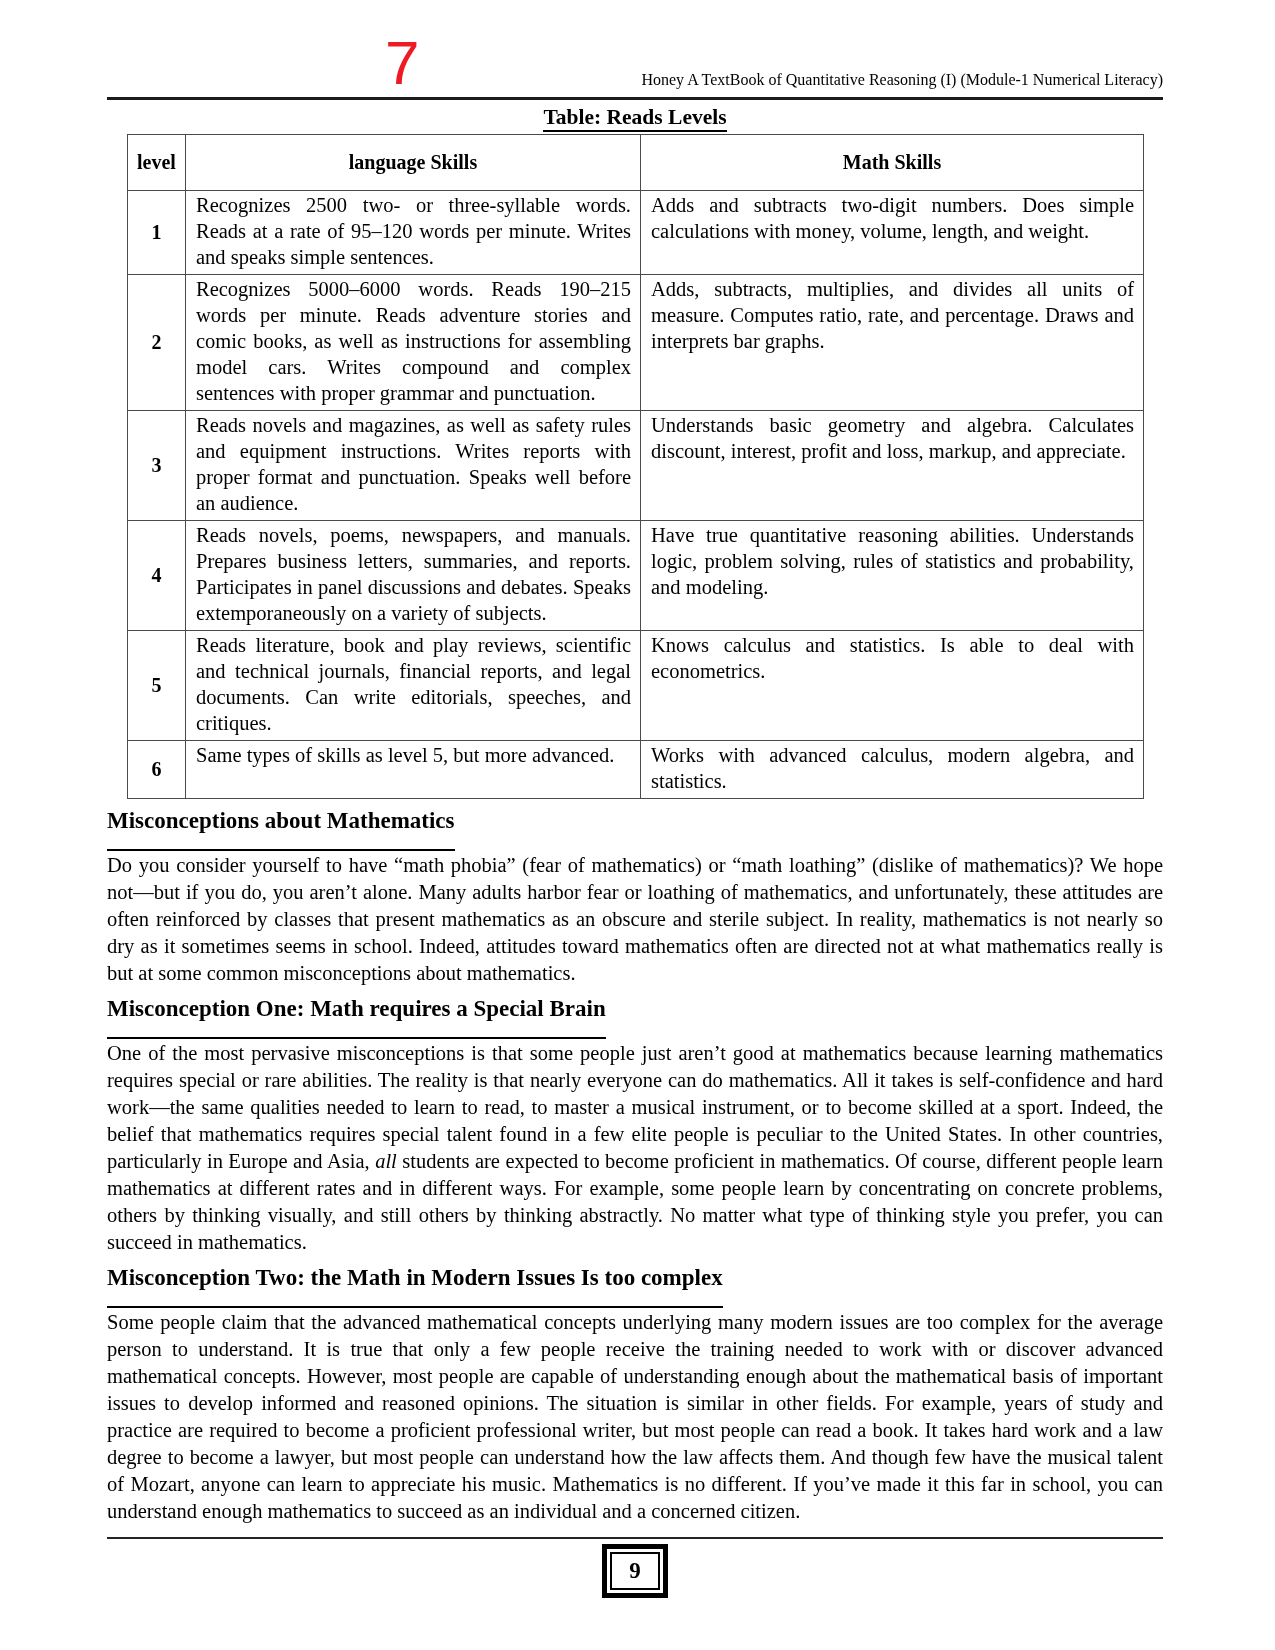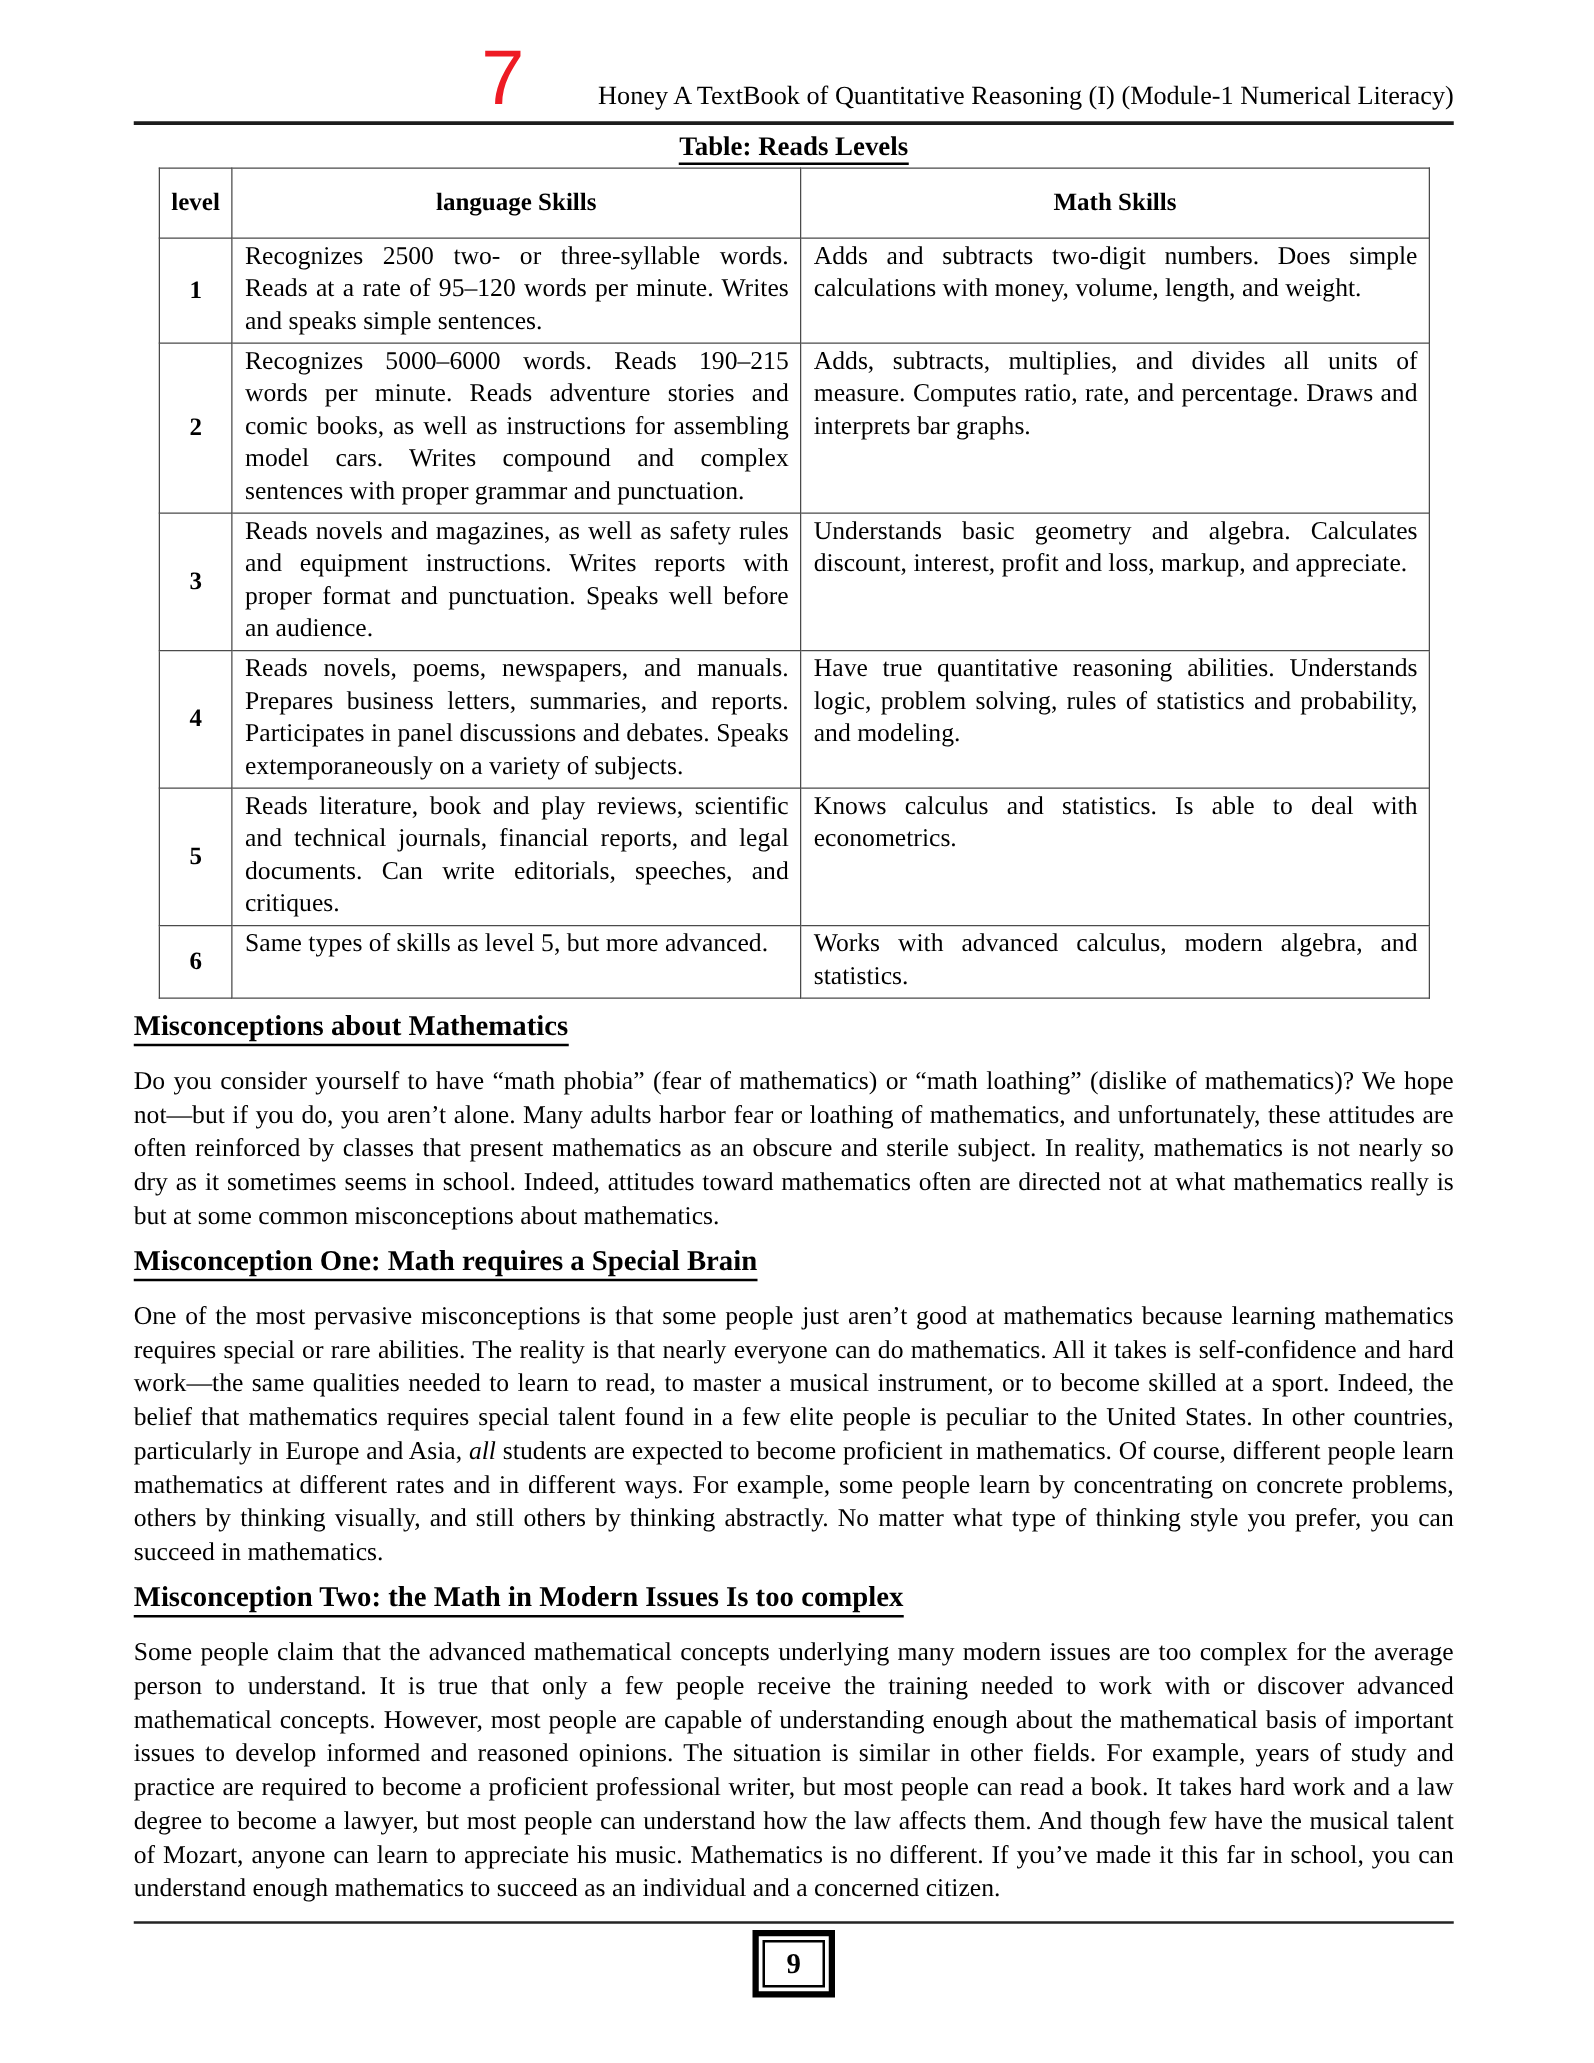--- a/index.html
+++ b/index.html
@@ -16,21 +16,21 @@
 
   
   .header { position: relative; height: 97px; border-bottom: 3px solid #1c1c1c; }
   .chapter-number {
     position: absolute; left: 278px; top: 34px;
     font-family: "Liberation Sans", sans-serif;
     font-size: 62px; line-height: 0.95; font-weight: 400;
   }
   .header-title {
     position: absolute; right: 0; bottom: 8px;
-    font-size: 21px; white-space: nowrap; margin-left: 28px;
+    font-size: 16px; white-space: nowrap; margin-left: 28px;
   }
 
   
   .table-caption { text-align: center; font-size: 21.5px; font-weight: bold; margin: 5px 0 4px; }
   .u2 { border-bottom: 2.5px solid #000; padding-bottom: 1px; }
 
   
   table.skill-table {
     border-collapse: collapse;
     margin-left: 20px;
@@ -49,21 +49,21 @@
     font-weight: bold; font-size: 20px;
   }
   td.text-cell {
     font-size: 20.5px; line-height: 26px;
     text-align: justify; vertical-align: top;
     padding: 1px 9px 4px 10px;
   }
 
   
   .section-heading { font-size: 23px; font-weight: bold; margin: 9px 0 3px; }
-  .section-heading .u2 { padding-bottom: 2px; }
+  .section-heading .u2 { padding-bottom: 16px; }
   p.body-para {
     font-size: 20.5px; line-height: 27px;
     text-align: justify;
     margin: 18px 0 3px;
   }
   .italic { font-style: italic; }
 
   
   .footer-rule { border-bottom: 2.5px solid #242424; margin-top: 12px; }
   .footer { display: flex; justify-content: center; margin-top: 5px; }

